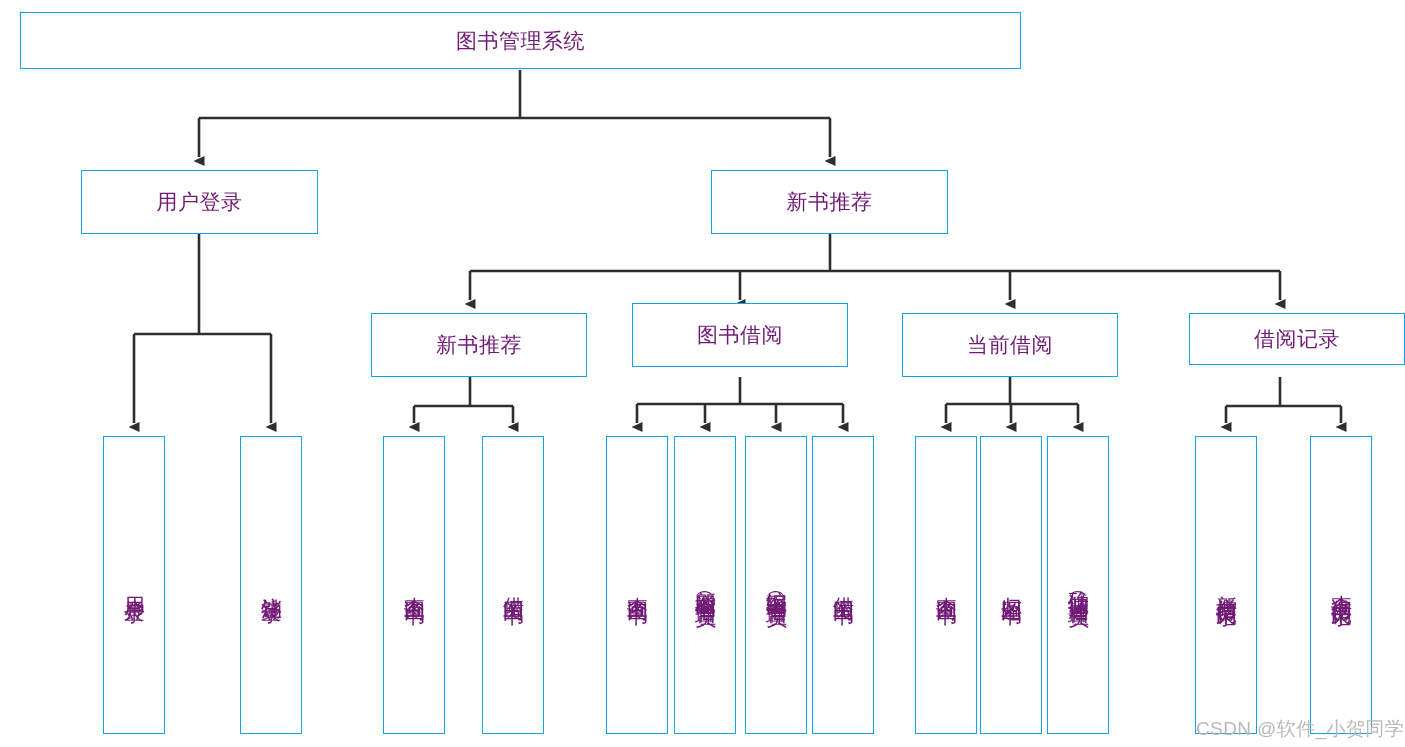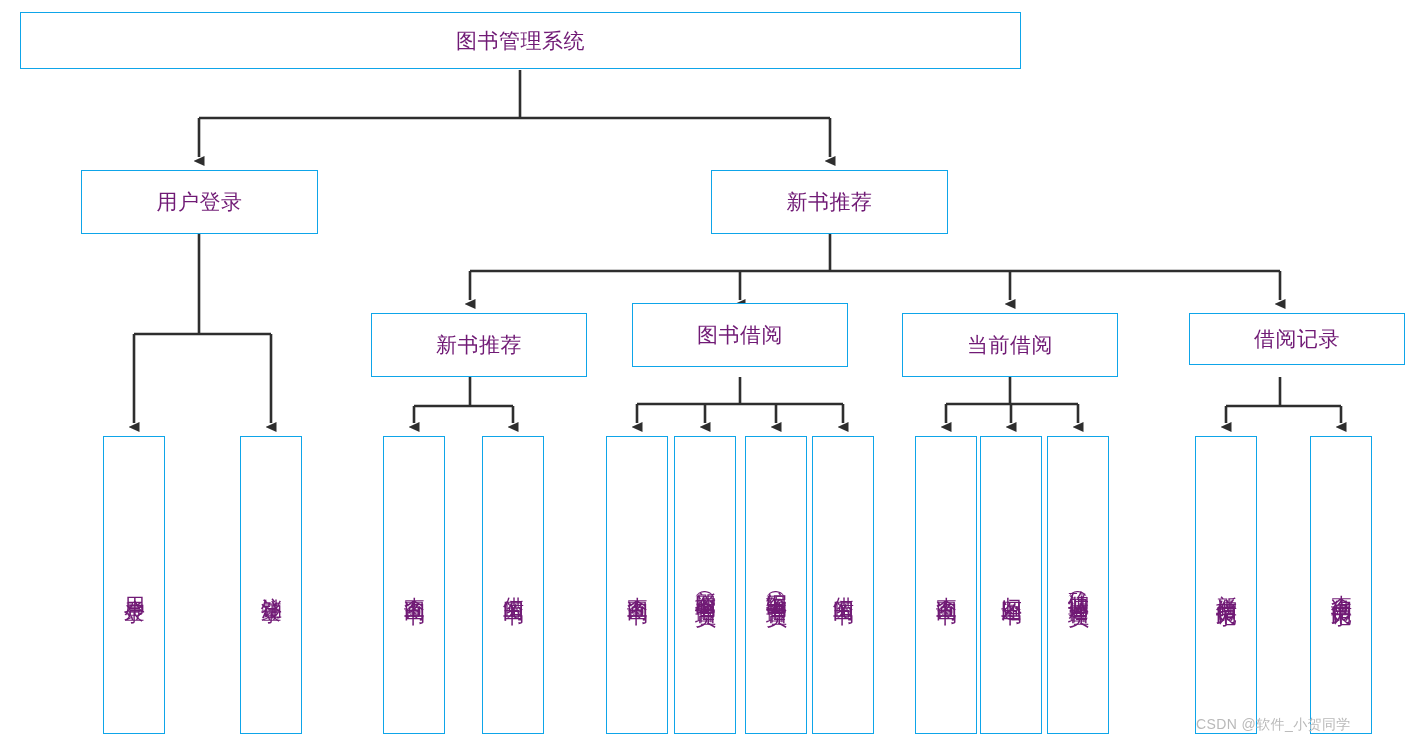--- a/index.html
+++ b/index.html
@@ -49,21 +49,21 @@
     writing-mode: vertical-rl;
     text-orientation: upright;
     font-size: 21px;
     line-height: 1.28;
     letter-spacing: 2.5px;
     white-space: nowrap;
     text-align: center;
   }
   .watermark {
     position: absolute;
-    font-size: 14px;
+    font-size: 19px;
     color: #b9b9b9;
     white-space: nowrap;
     letter-spacing: 0.4px;
     pointer-events: none;
   }
 </style>
 </head>
 <body>
 
 <div id="canvas">

